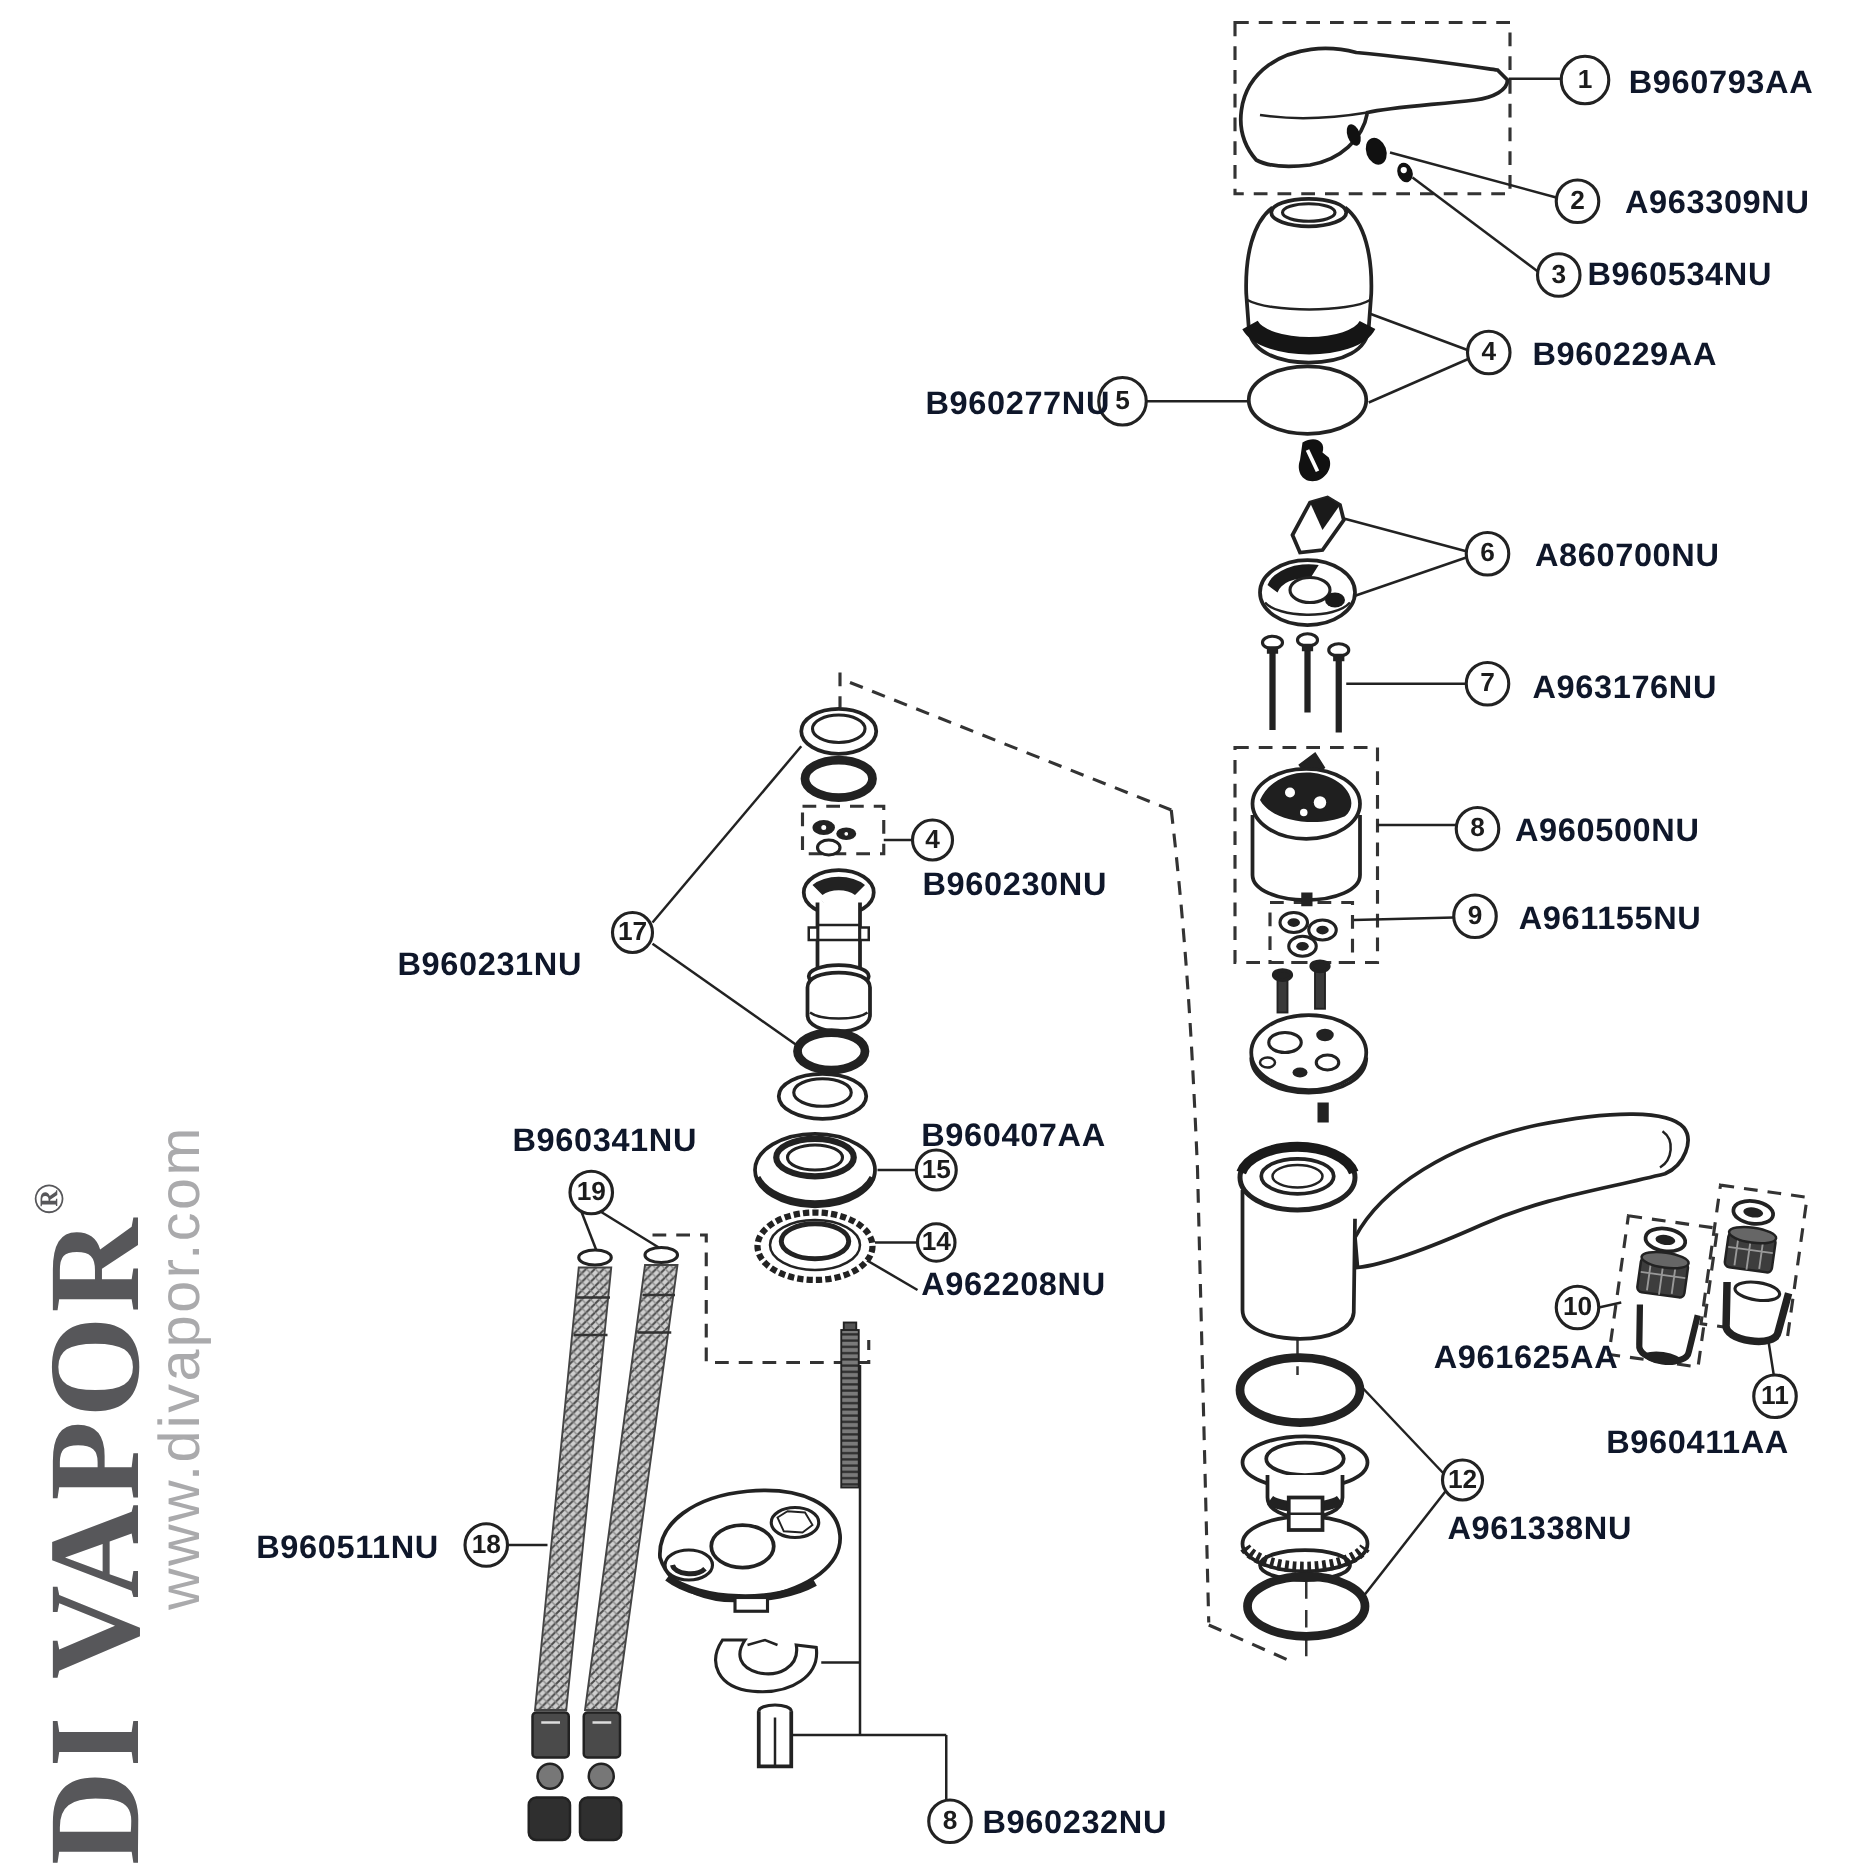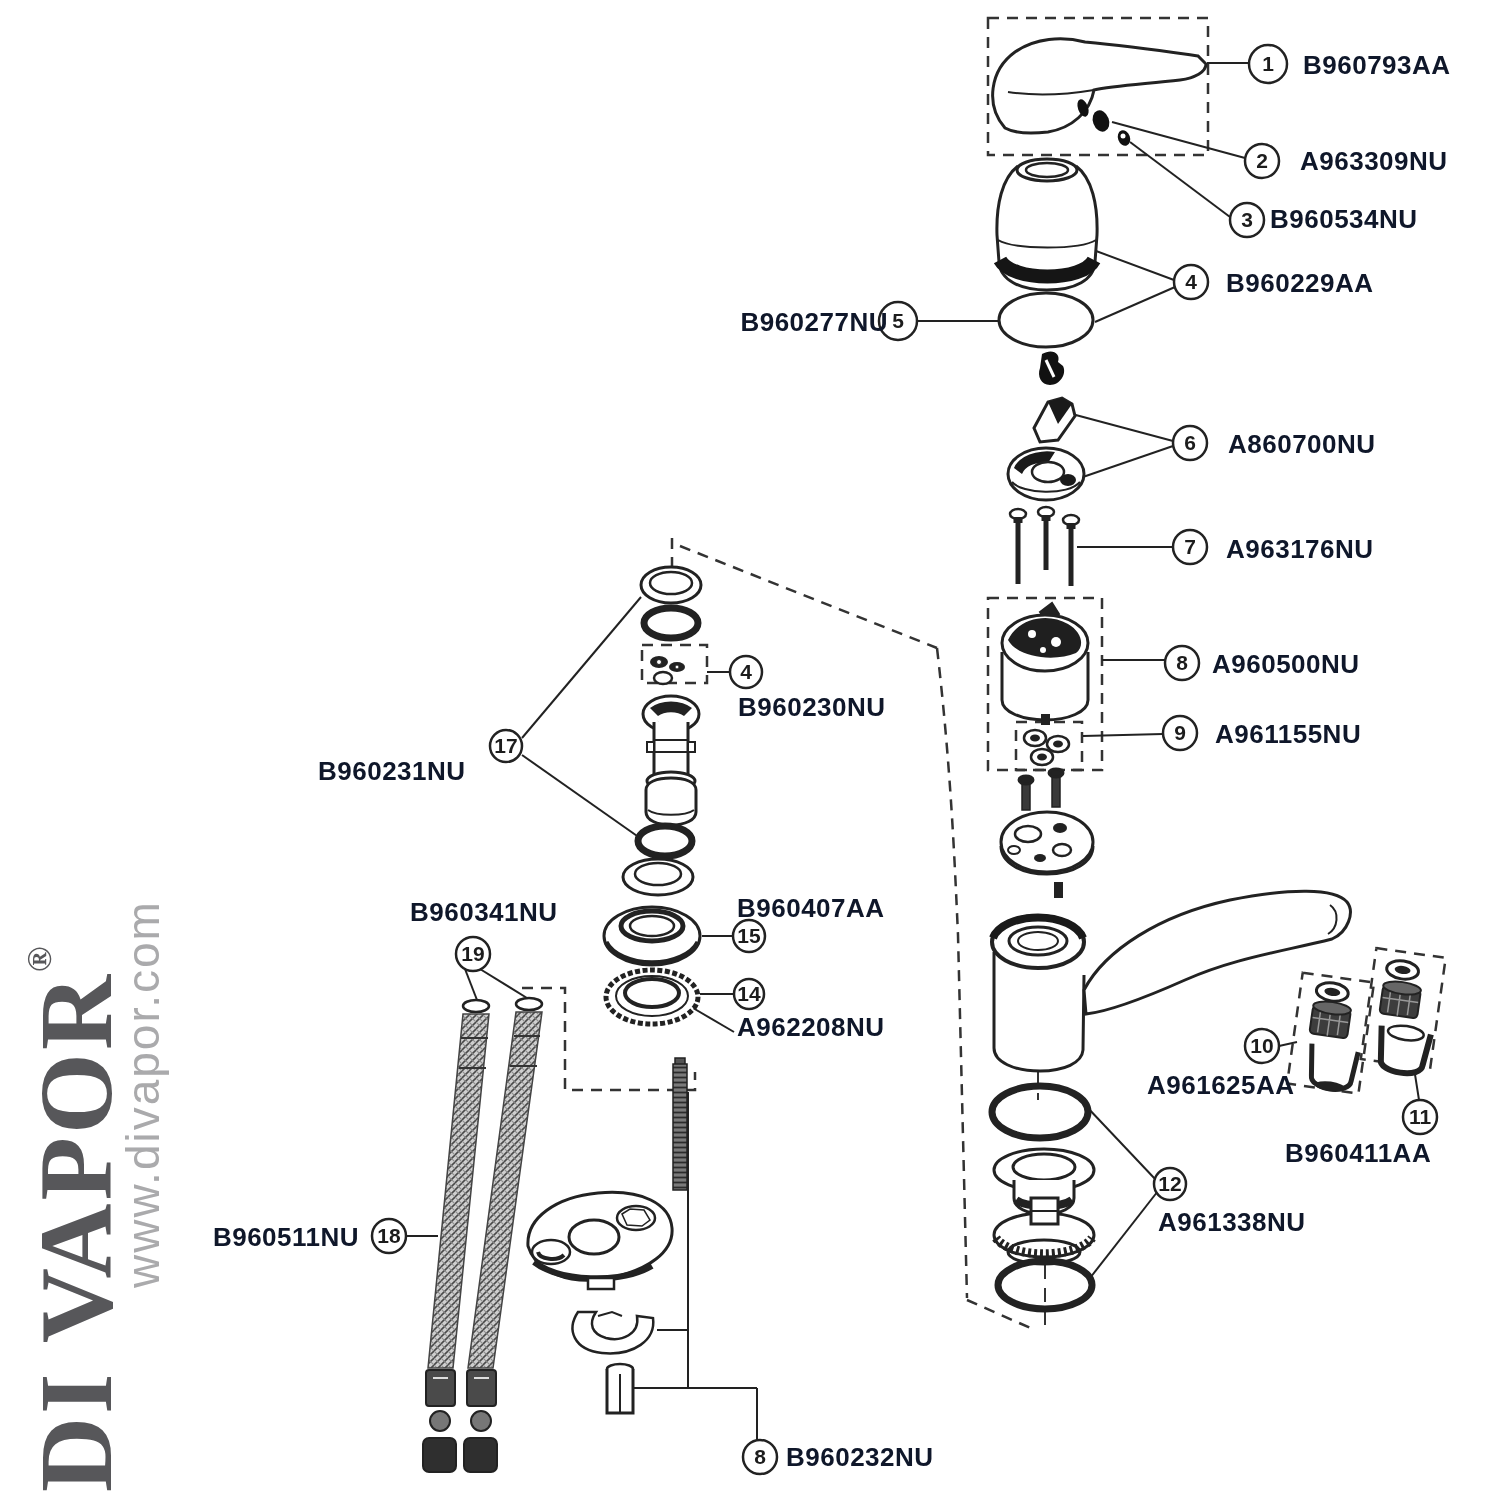--- a/index.html
+++ b/index.html
@@ -341,16 +341,16 @@
   <div class="part-label" style="left:1212px;top:649px">A960500NU</div>
   <div class="part-label" style="left:1215px;top:719px">A961155NU</div>
   <div class="part-label" style="left:1147px;top:1070px">A961625AA</div>
   <div class="part-label" style="left:1285px;top:1138px">B960411AA</div>
   <div class="part-label" style="left:1158px;top:1207px">A961338NU</div>
   <div class="part-label" style="left:786px;top:1442px">B960232NU</div>
   <div class="part-label" style="left:737px;top:1012px">A962208NU</div>
   <div class="part-label" style="left:737px;top:893px">B960407AA</div>
   <div class="part-label" style="left:738px;top:692px">B960230NU</div>
   <div class="part-label" style="left:318px;top:756px;width:165px;">B960231NU</div>
-  <div class="part-label" style="left:205px;top:1222px;width:162px;text-align:center">B960511NU</div>
+  <div class="part-label" style="left:205px;top:1222px;width:162px;text-align:left">B960511NU</div>
   <div class="part-label" style="left:410px;top:897px">B960341NU</div>
 
 </div>
 
 </body></html>

